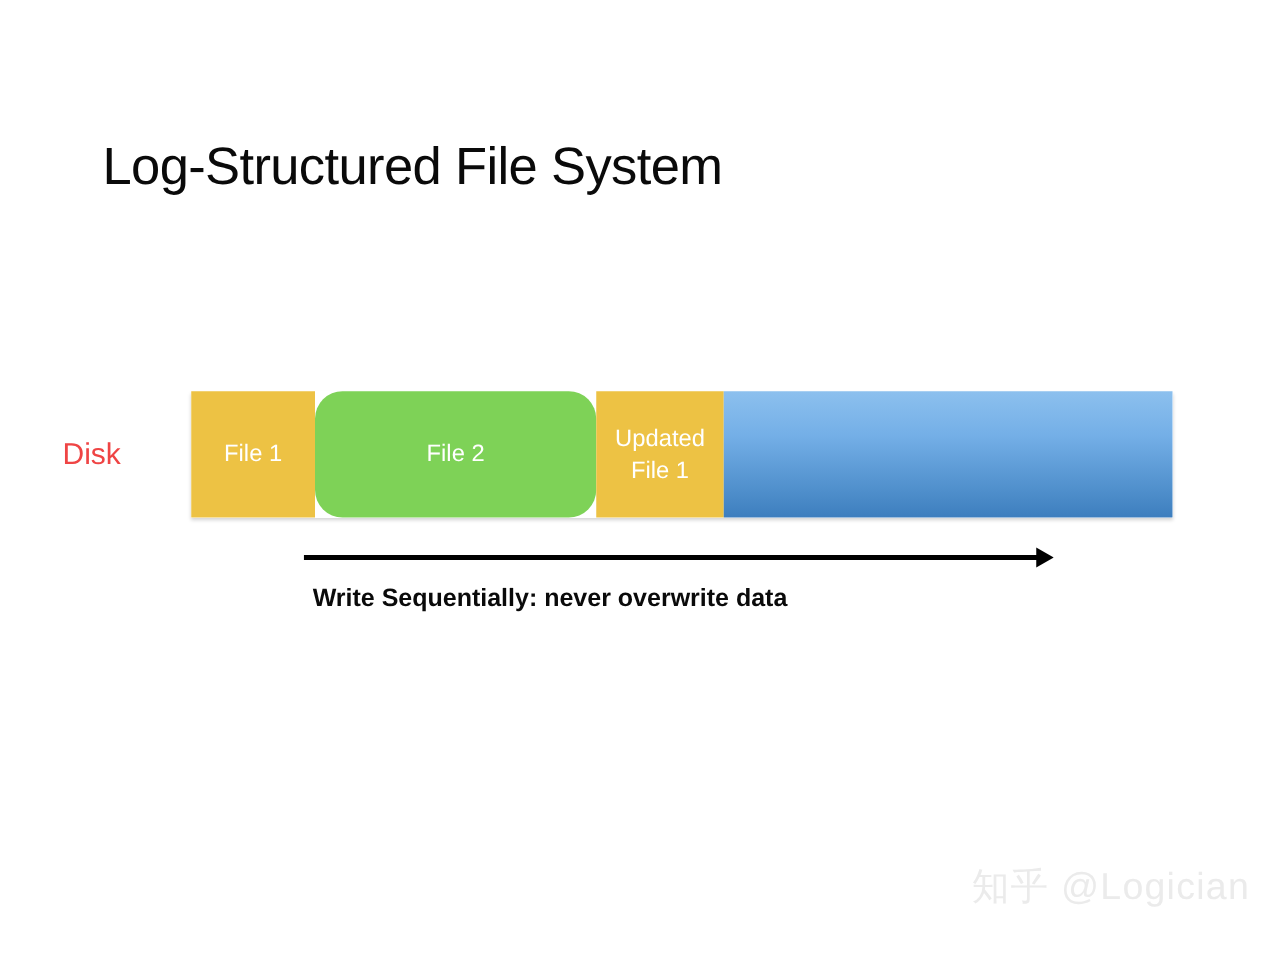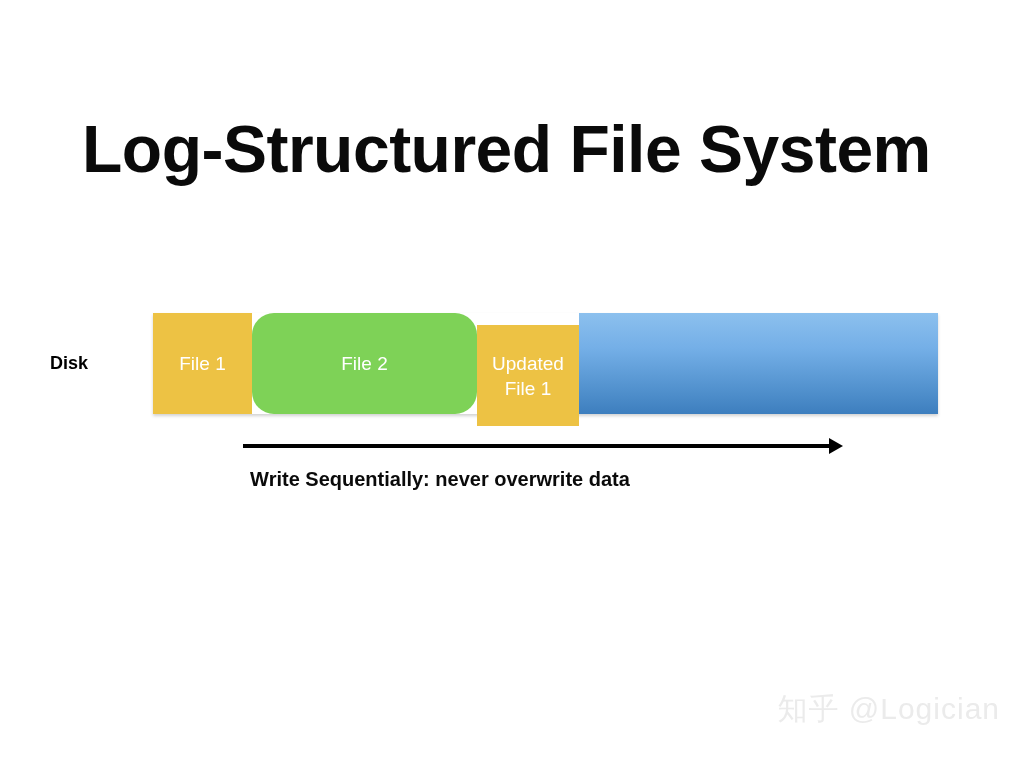--- a/index.html
+++ b/index.html
@@ -19,23 +19,23 @@
     position: absolute;
     inset: 0;
     background: #ffffff;
   }
 
   
   #slide-title {
     position: absolute;
     left: 82px;
     top: 68px;
-    font-size: 66px;
+    font-size: 42px;
     line-height: 74px;
-    font-weight: 700;
+    font-weight: 400;
     letter-spacing: -0.5px;
     color: #0a0a0a;
     white-space: nowrap;
   }
 
   
   #disk-row {
     position: absolute;
     left: 0;
     top: 313px;
@@ -44,23 +44,23 @@
   }
 
   #disk-label {
     position: absolute;
     left: 50px;
     top: 0;
     width: 90px;
     height: 101px;
     display: flex;
     align-items: center;
-    font-size: 18px;
-    font-weight: bold;
-    color: #000000;
+    font-size: 24px;
+    font-weight: normal;
+    color: #ef4444;
   }
 
   #disk-bar {
     position: absolute;
     left: 153px;
     top: 0;
     width: 785px;
     height: 101px;
     display: flex;
     box-shadow: 0 2px 3px rgba(0,0,0,0.18);
@@ -75,21 +75,21 @@
     text-align: center;
     color: #ffffff;
     font-size: 19px;
     line-height: 25px;
     font-weight: 400;
     box-sizing: border-box;
   }
 
   .seg-file1    { width: 99px;  background: #EDC244; }
   .seg-file2    { width: 225px; background: #7ED257; border-radius: 22px; }
-  .seg-updated  { width: 102px; background: #EDC244; margin-top: 12px; }
+  .seg-updated  { width: 102px; background: #EDC244; }
   .seg-free     { width: 359px; background: linear-gradient(180deg, #8CC0EE 0%, #74AFE7 35%, #4E8ECB 80%, #3D7EBE 100%); }
 
   .seg-line { display: block; }
 
   
   #write-arrow {
     position: absolute;
     left: 243px;
     top: 437px;
     width: 600px;

